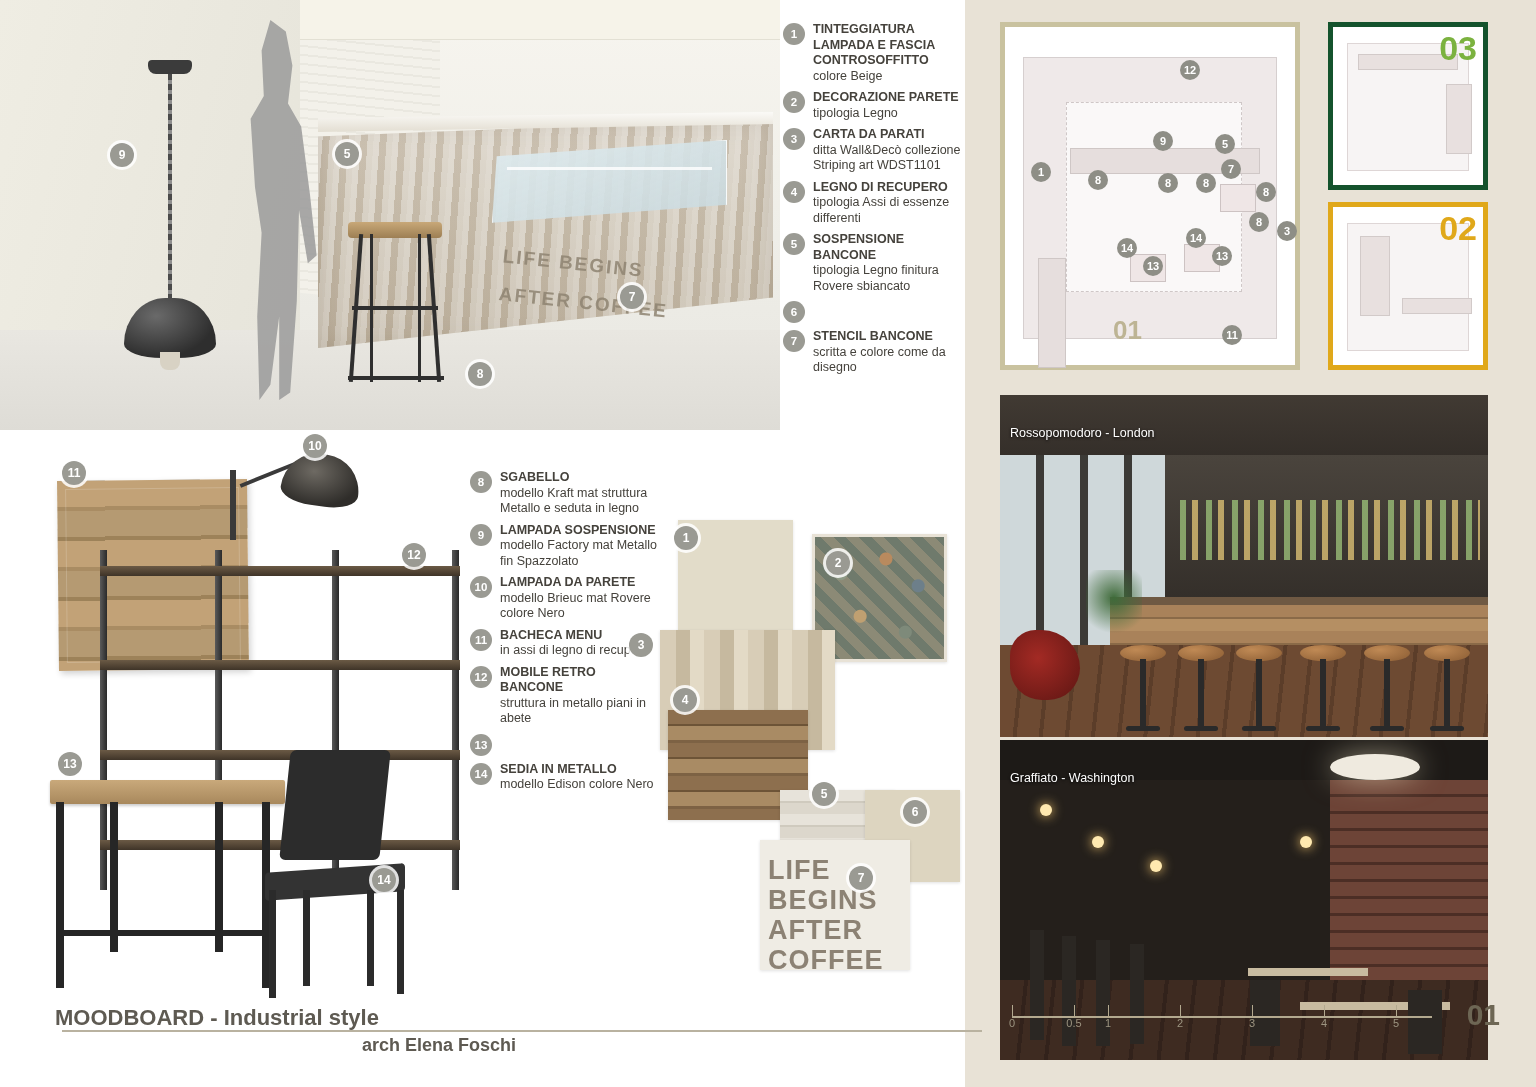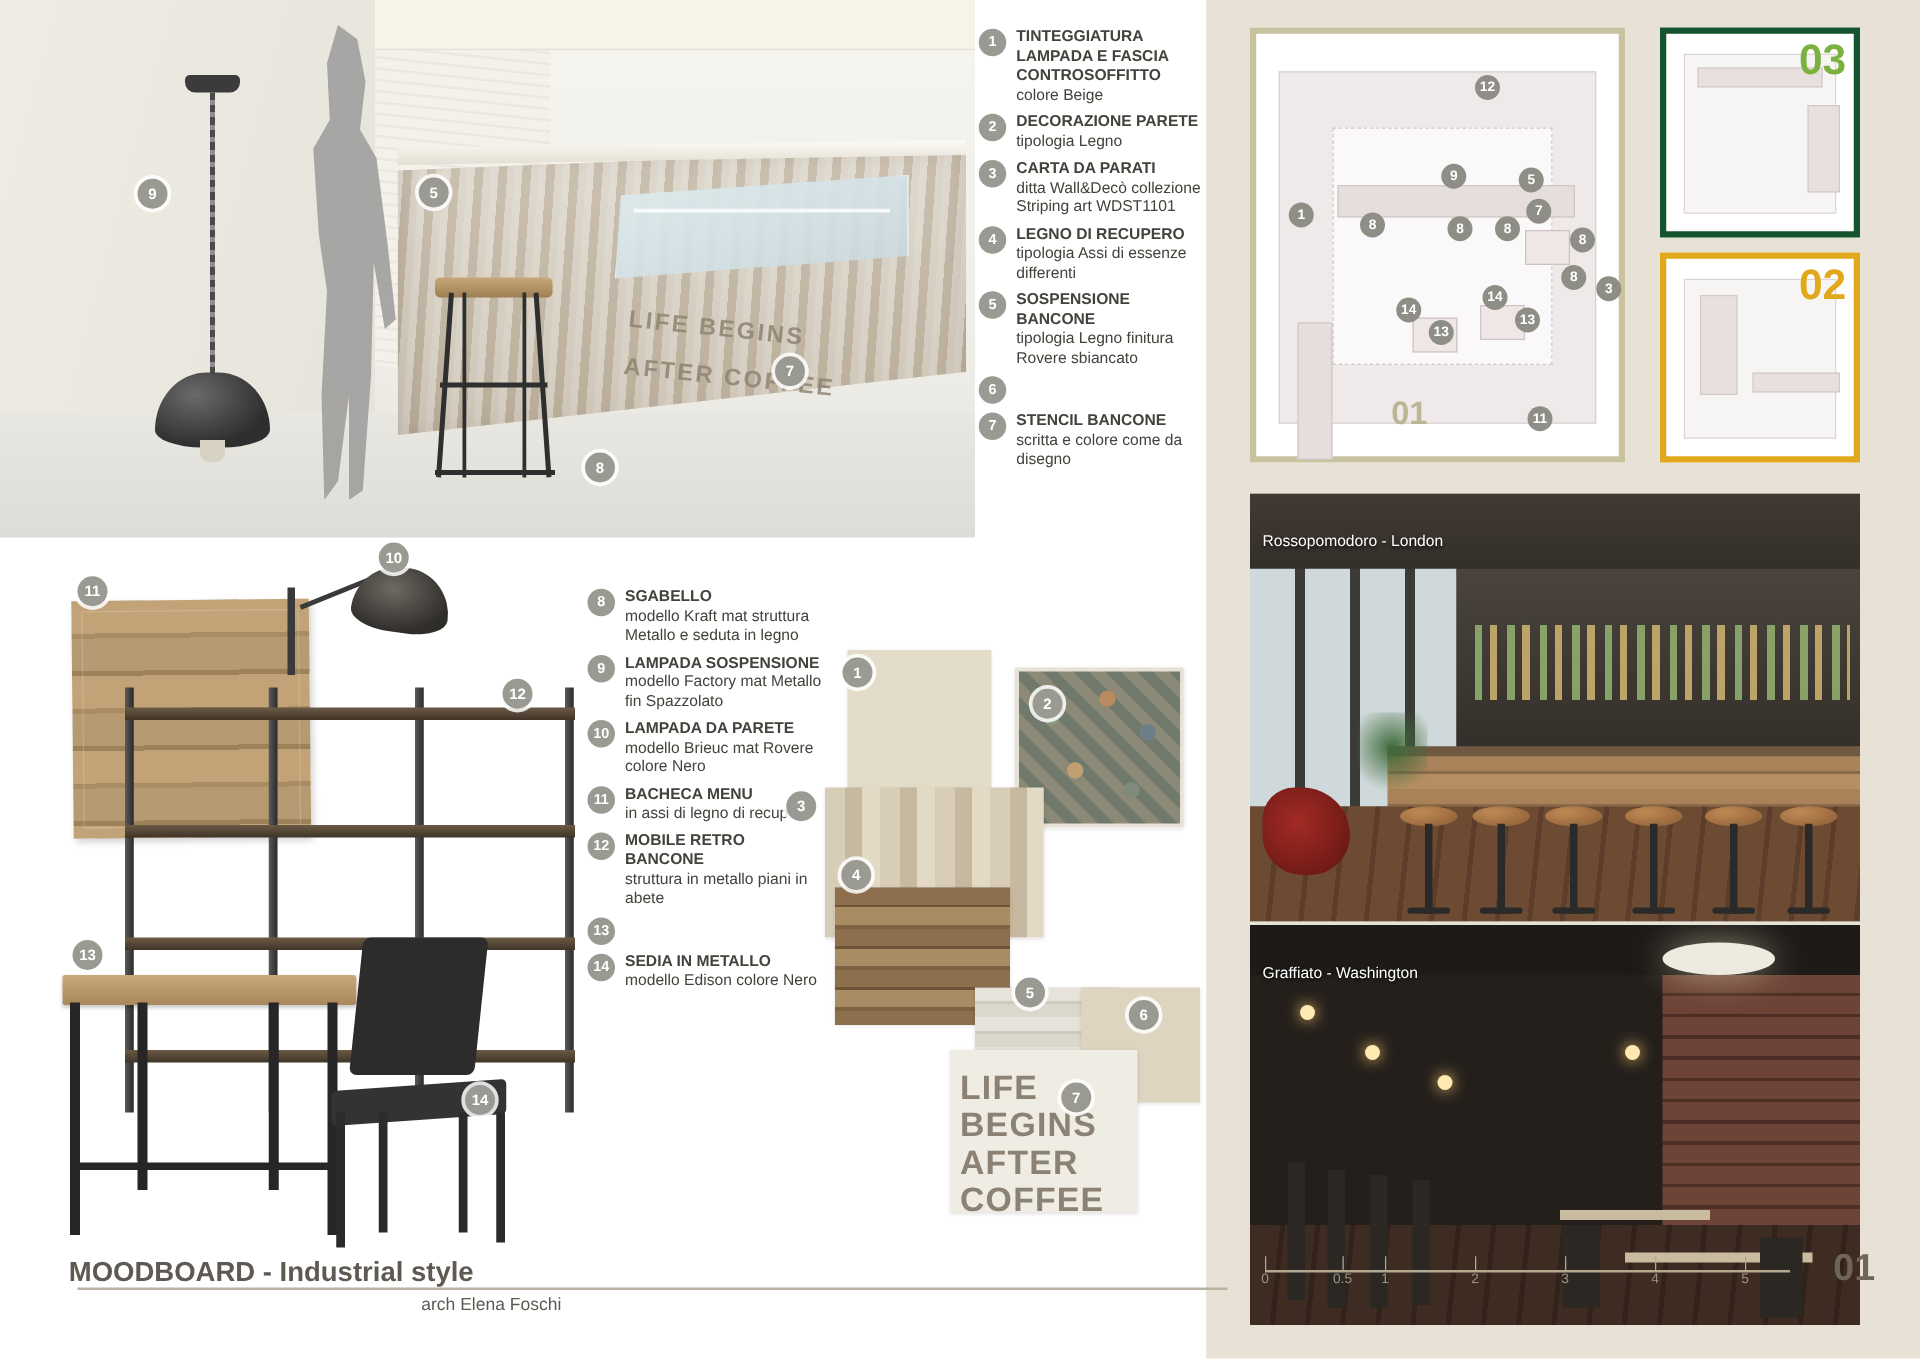--- a/index.html
+++ b/index.html
@@ -192,22 +192,22 @@
     color:#8c8274; font-weight:bold; font-size:27px; line-height:30px; letter-spacing:1px;
   }
   .sw-stencil span{ display:block; }
 
   
   .footer-title {
     position:absolute; left:55px; top:1005px;
     font-size:22px; font-weight:bold; color:#5e5a52;
   }
   .footer-sub {
-    position:absolute; left:337px; top:1035px;
-    font-size:14px; font-weight:normal; color:#5e5a52;
+    position:absolute; left:362px; top:1035px;
+    font-size:18px; font-weight:bold; color:#5e5a52;
   }
   .footer-rule {
     position:absolute; left:62px; top:1030px; width:920px; height:2px; background:#b9b2a0;
   }
 
   
   .plan-main {
     position:absolute; left:1000px; top:22px; width:300px; height:348px;
     background:#ffffff; border:5px solid #c9c29f;
   }

